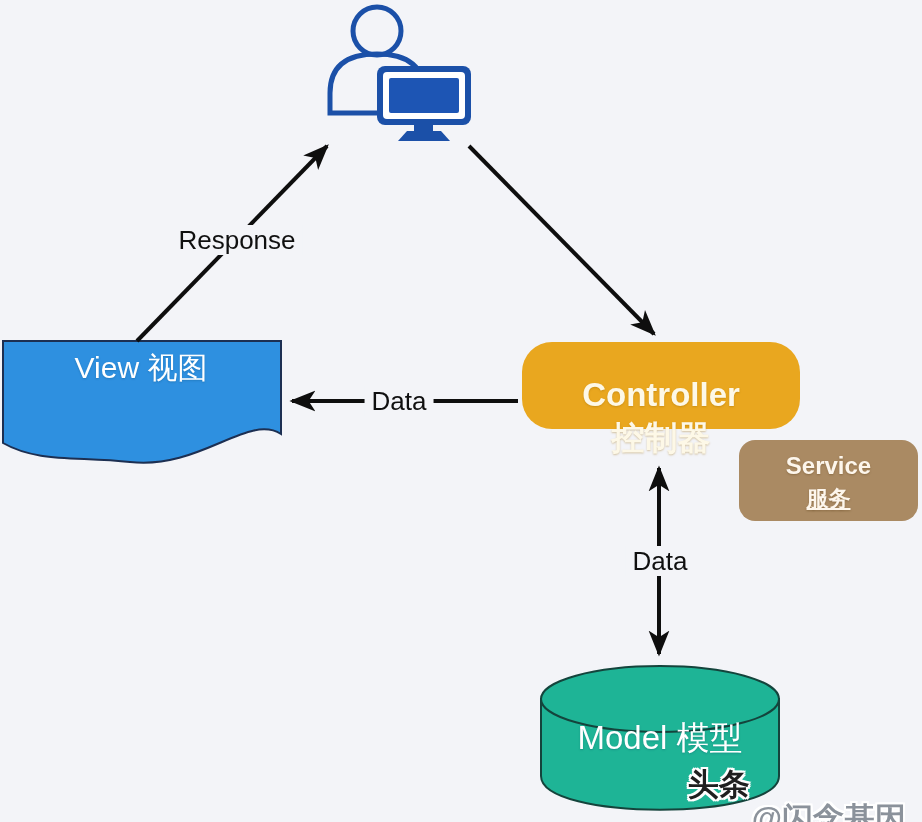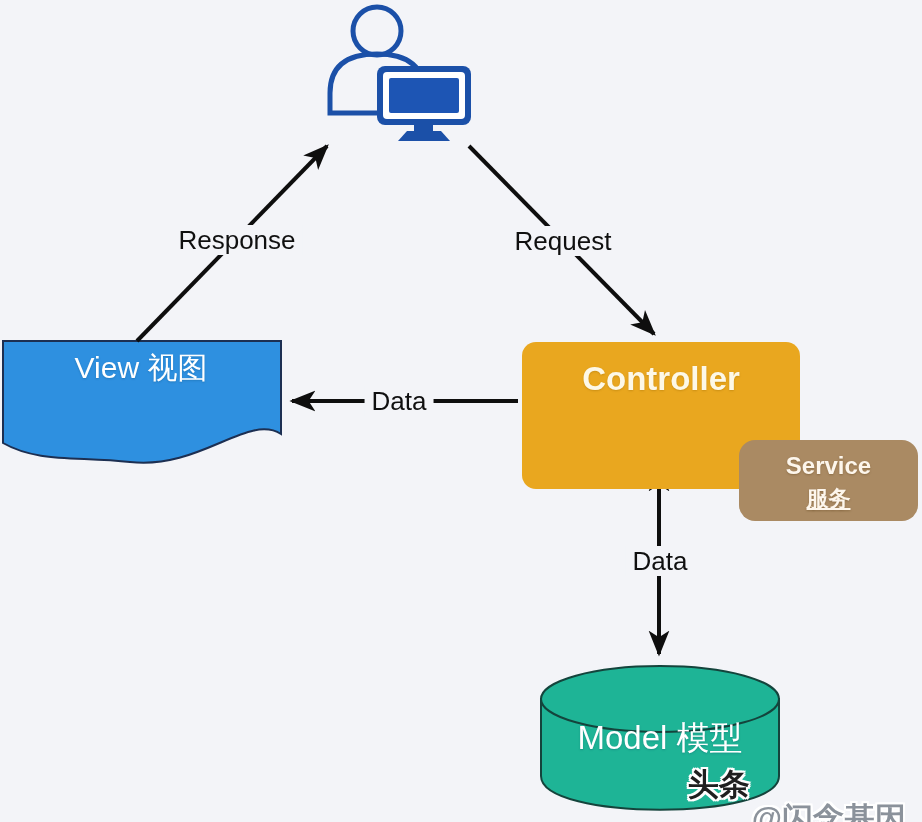--- a/index.html
+++ b/index.html
@@ -17,22 +17,22 @@
   
   .view-shape{stroke:var(--view-stroke);stroke-width:2;}
   .model-shape{stroke:var(--model-stroke);stroke-width:2;}
   .edge-line{stroke:var(--arrow);stroke-width:4;fill:none;}
   .arrowhead{fill:var(--arrow);}
   .person-outline{fill:none;stroke-width:5;}
   
   .node{position:absolute;box-sizing:border-box;text-align:center;color:#ffffff;font-weight:bold;}
   .node .ln{display:block;}
   .node-controller{
-    left:522px;top:342px;width:278px;height:147px;border-radius:14px;z-index:2;
-    padding-top:15px;font-size:33px;line-height:43px;color:#fdf8e7;
+    left:522px;top:342px;width:278px;height:87px;border-radius:30px;z-index:2;
+    padding-top:31px;font-size:33px;line-height:43px;color:#fdf8e7;
     text-shadow:0 1px 2px rgba(150,100,0,.35);
   }
   .node-service{
     left:739px;top:440px;width:179px;height:81px;border-radius:16px;z-index:3;
     padding-top:9px;color:#fdf6ec;text-shadow:0 1px 2px rgba(90,60,20,.35);
   }
   .node-service .ln1{font-size:24px;line-height:34px;}
   .node-service .ln2{font-size:22px;line-height:31px;text-decoration:underline;}
   .node-text{position:absolute;text-align:center;color:#ffffff;font-weight:normal;z-index:2;
     text-shadow:0 1px 2px rgba(0,60,90,.25);}
@@ -91,34 +91,34 @@
     <line class="edge-line" x1="659" y1="468" x2="659" y2="654" marker-start="url(#ah)" marker-end="url(#ah)"></line>
   </svg>
 
   <div class="node-text view-text">
     <span class="ln">View</span>
     <span class="ln">视图</span>
   </div>
 
   <div class="node node-controller" style="background-color: rgb(233, 167, 31);">
     <span class="ln">Controller</span>
+    <span class="ln">控制器</span>
   </div>
 
   <div class="node node-service" style="background-color: rgb(170, 138, 99);">
     <span class="ln ln1">Service</span>
     <span class="ln ln2">服务</span>
   </div>
 
   <div class="node-text model-text">
     <span class="ln">Model</span>
     <span class="ln">模型</span>
   </div>
 
   <span class="edge-label" style="left:237px;top:240px;">Response</span>
-  <span class="edge-label" style="left:563px;top:241px;">Request</span>
   <span class="edge-label" style="left:399px;top:401px;">Data</span>
   <span class="edge-label" style="left:660px;top:561px;">Data</span>
 
   <div class="watermark">
     <span class="wm-outline wm-brand">头条</span>
     <span class="wm-outline wm-handle">@闪念基因</span>
   </div>
 
 </div>
 

